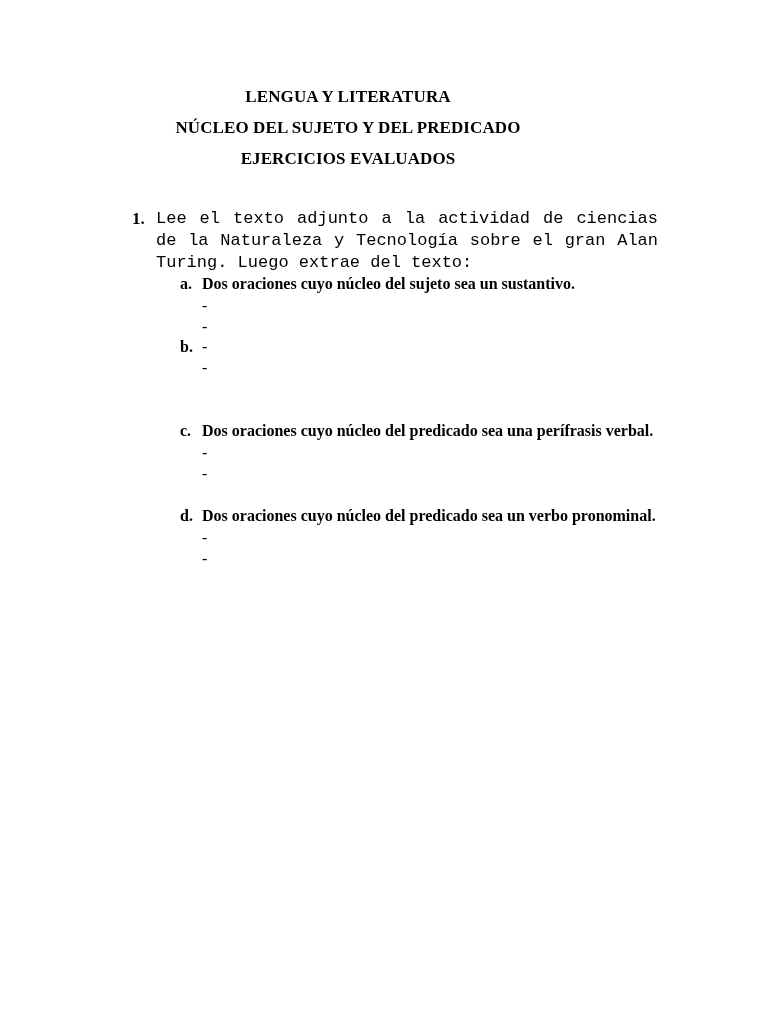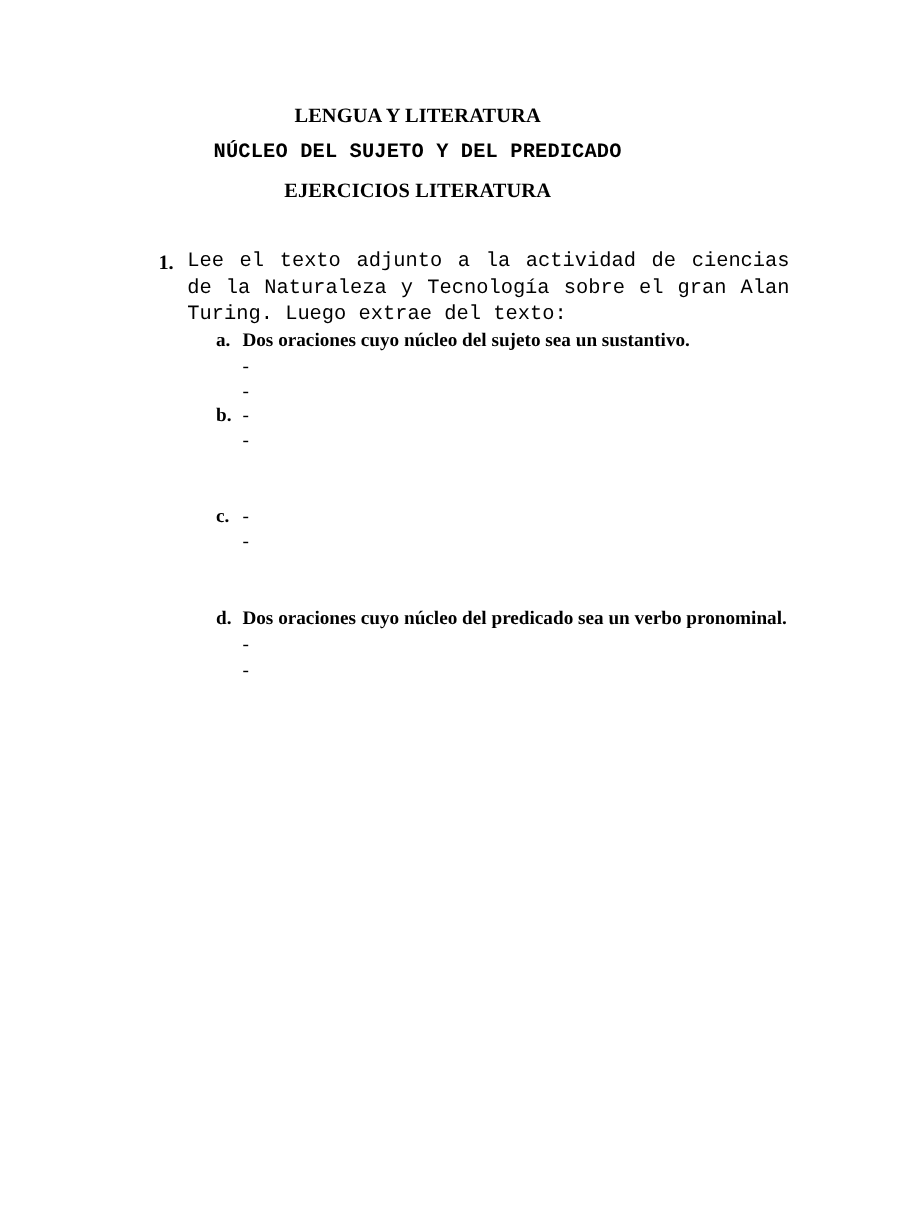--- a/index.html
+++ b/index.html
@@ -6,21 +6,21 @@
     body {
       width: 768px; height: 1024px; background: #ffffff; color: #000;
       font-family: "Liberation Serif", "DejaVu Serif", serif;
       position: relative; overflow: hidden;
     }
     .title-line {
       position: absolute; left: 0; width: 696px; text-align: center;
       font-weight: bold; font-size: 17px; letter-spacing: 0.1px;
     }
     .t1 { top: 87px; }
-    .t2 { top: 118px; font-family: Liberation Mono, monospace; }
+    .t2 { top: 118px; }
     .t3 { top: 149px; }
 
     .q {
       position: absolute; left: 132px; top: 208px; width: 526px;
       font-size: 17px; line-height: 22px;
     }
     .q-num { position: absolute; left: 0; top: 0; font-weight: bold; }
     .q-text { margin-left: 24px; text-align: justify; text-align-last: left; font-family: Liberation Mono, monospace; }
 
     .item {
@@ -36,21 +36,21 @@
     .ib { top: 336px; }
     .ic { top: 420px; }
     .id { top: 505px; }
   </style>
 </head>
 <body>
 
 <div>
   <div class="title-line t1">LENGUA Y LITERATURA</div>
   <div class="title-line t2">NÚCLEO DEL SUJETO Y DEL PREDICADO</div>
-  <div class="title-line t3">EJERCICIOS LITERATURA</div>
+  <div class="title-line t3">EJERCICIOS EVALUADOS</div>
 
   <div class="q">
     <span class="q-num">1.</span>
     <div class="q-text">Lee el texto adjunto a la actividad de ciencias de la Naturaleza y Tecnología sobre el gran Alan Turing. Luego extrae del texto:</div>
   </div>
 
   <div class="item ia">
     <span class="item-letter">a.</span>
     <div class="item-text">Dos oraciones cuyo núcleo del sujeto sea un sustantivo.</div>
     <div class="dash">-</div>
@@ -58,20 +58,21 @@
   </div>
 
   <div class="item ib">
     <span class="item-letter">b.</span>
     <div class="dash">-</div>
     <div class="dash">-</div>
   </div>
 
   <div class="item ic">
     <span class="item-letter">c.</span>
+    <div class="item-text">Dos oraciones cuyo núcleo del predicado sea una perífrasis verbal.</div>
     <div class="dash">-</div>
     <div class="dash">-</div>
   </div>
 
   <div class="item id">
     <span class="item-letter">d.</span>
     <div class="item-text">Dos oraciones cuyo núcleo del predicado sea un verbo pronominal.</div>
     <div class="dash">-</div>
     <div class="dash">-</div>
   </div>

